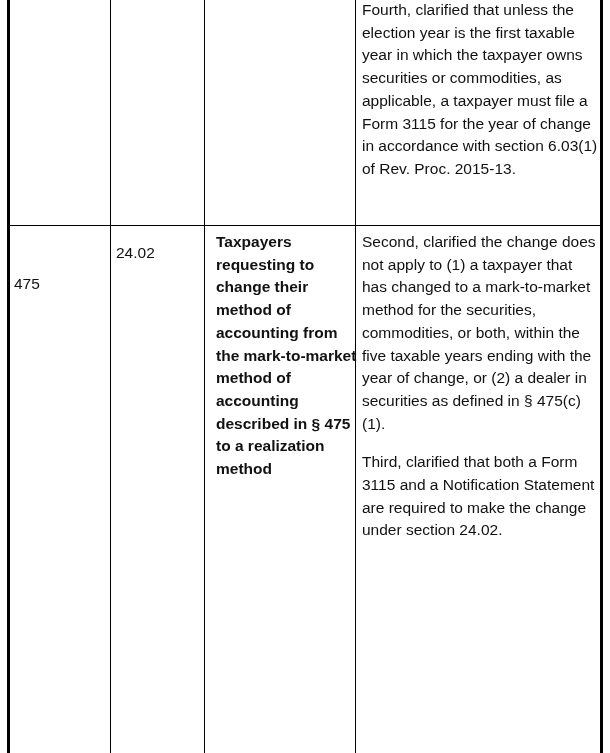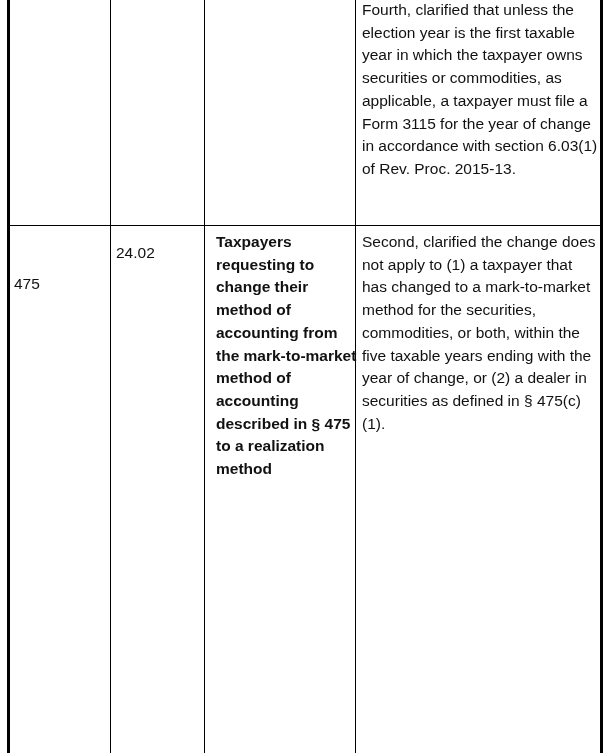--- a/index.html
+++ b/index.html
@@ -29,15 +29,16 @@
       <p class="para">Fourth, clarified that unless the election year is the first taxable year in which the taxpayer owns securities or commodities, as applicable, a taxpayer must file a Form 3115 for the year of change in accordance with section 6.03(1) of Rev. Proc. 2015-13.</p>
     </div>
   </div>
 
   <div>
     <div class="cell" style="left:14px;top:237px;width:90px;margin-top:36px;">475</div>
     <div class="cell" style="left:116px;top:242px;width:84px;">24.02</div>
     <div class="cell" style="left:216px;top:231px;width:143px;font-weight:bold;">Taxpayers requesting to change their method of accounting from the mark-to-market method of accounting described in § 475 to a realization method</div>
     <div class="cell" style="left:362px;top:231px;width:236px;">
       <p class="para">Second, clarified the change does not apply to (1) a taxpayer that has changed to a mark-to-market method for the securities, commodities, or both, within the five taxable years ending with the year of change, or (2) a dealer in securities as defined in § 475(c)(1).</p>
+      <p class="para">Third, clarified that both a Form 3115 and a Notification Statement are required to make the change under section 24.02.</p>
     </div>
   </div>
 </div>
 
 </body></html>

